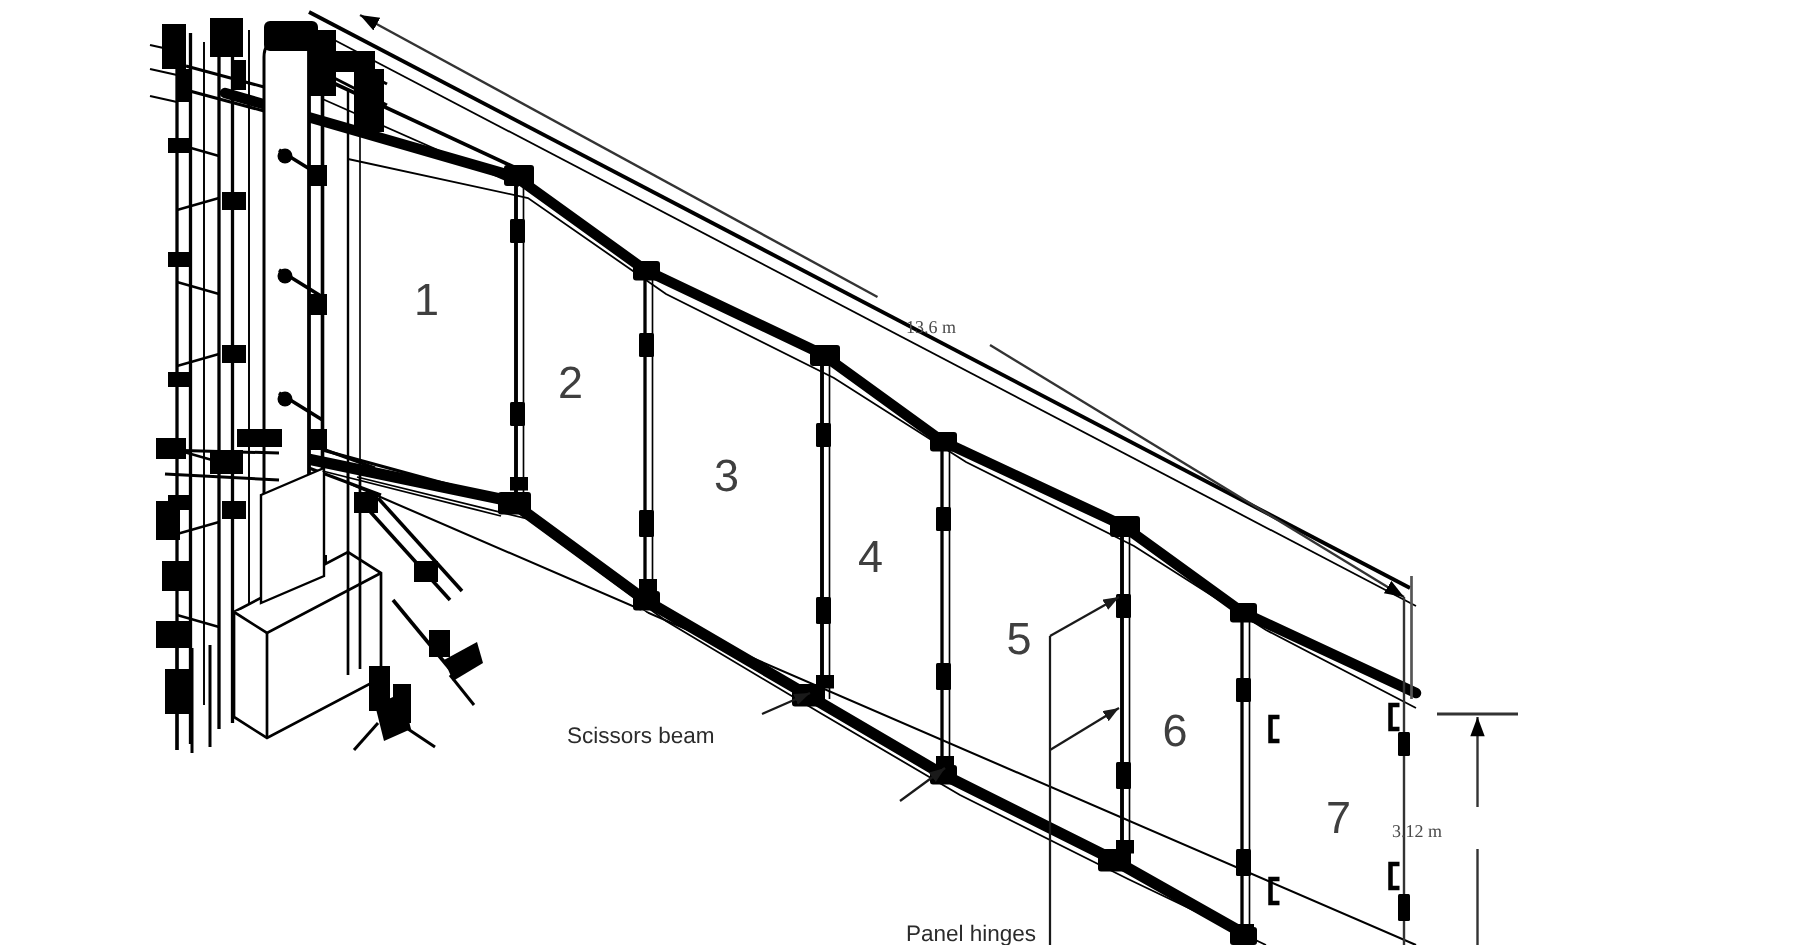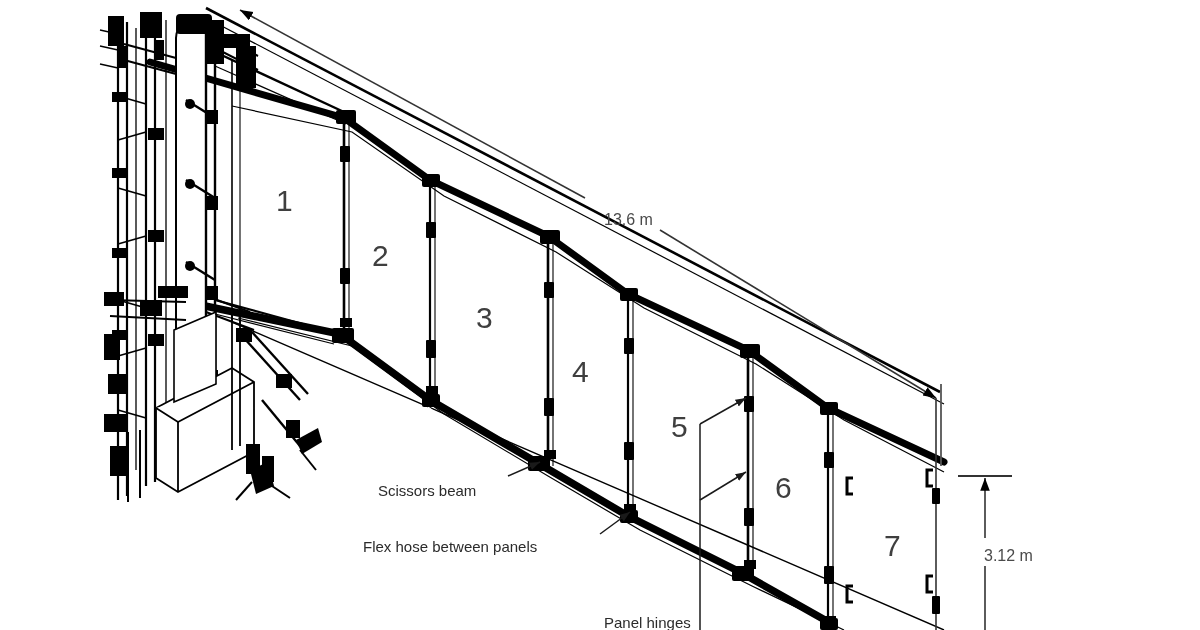--- a/index.html
+++ b/index.html
@@ -13,22 +13,22 @@
      position:absolute; color:#3f3f3f; font-size:30px; font-weight:400;
      font-family:"Liberation Sans","DejaVu Sans",sans-serif;
      letter-spacing:0px; line-height:1; user-select:none;
   }
   .callout{
      position:absolute; color:#2b2b2b; font-size:15px;
      font-family:"Liberation Sans","DejaVu Sans",sans-serif;
      white-space:nowrap; line-height:1; user-select:none;
   }
   .dim-label{
-     position:absolute; color:#4a4a4a; font-size:16px;
-     font-family:Liberation Sans, sans-serif;
+     position:absolute; color:#4a4a4a; font-size:12px;
+     font-family:Liberation Serif, serif;
      white-space:nowrap; line-height:1; user-select:none;
   }
 </style>
 </head>
 <body>
 
 <div id="stage">
 
   <svg class="layer" viewBox="0 0 1200 630">
     <defs>
@@ -327,19 +327,18 @@
 
   <div class="panel-num" style="left:276px;top:186px">1</div>
   <div class="panel-num" style="left:372px;top:241px">2</div>
   <div class="panel-num" style="left:476px;top:303px">3</div>
   <div class="panel-num" style="left:572px;top:357px">4</div>
   <div class="panel-num" style="left:671px;top:412px">5</div>
   <div class="panel-num" style="left:775px;top:473px">6</div>
   <div class="panel-num" style="left:884px;top:531px">7</div>
 
   <div class="dim-label" style="left:604px;top:212px">13.6 m</div>
-  <div class="dim-label" style="left:984px;top:548px">3.12 m</div>
+  <div class="dim-label" style="left:928px;top:548px">3.12 m</div>
 
   <div class="callout" style="left:378px;top:483px">Scissors beam</div>
-  <div class="callout" style="left:363px;top:539px">Flex hose between panels</div>
   <div class="callout" style="left:604px;top:615px">Panel hinges</div>
 
 </div>
 
 </body></html>

